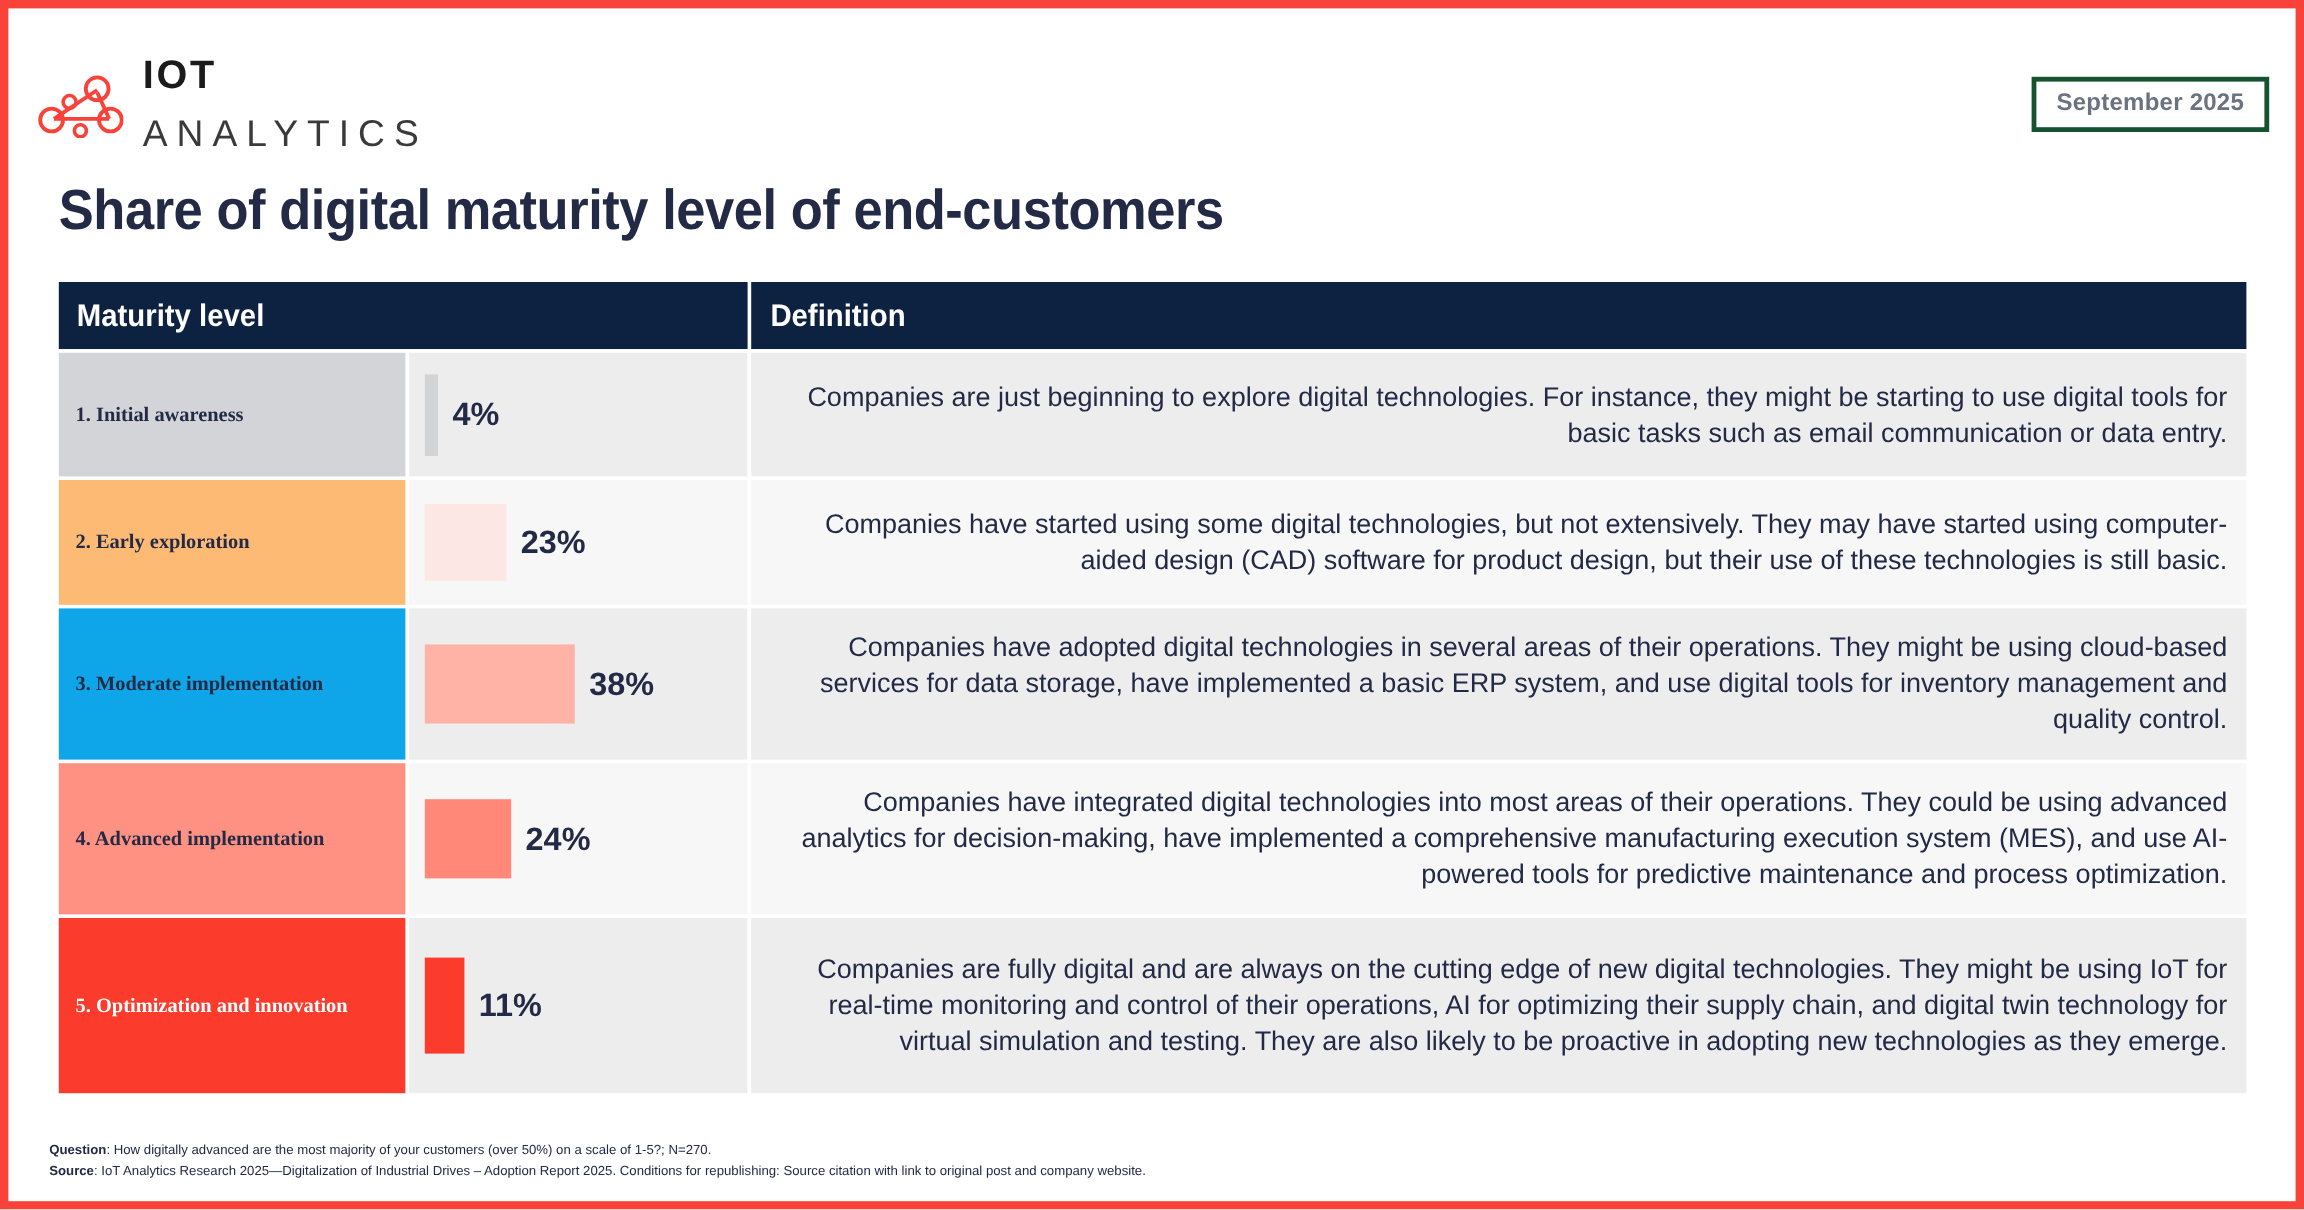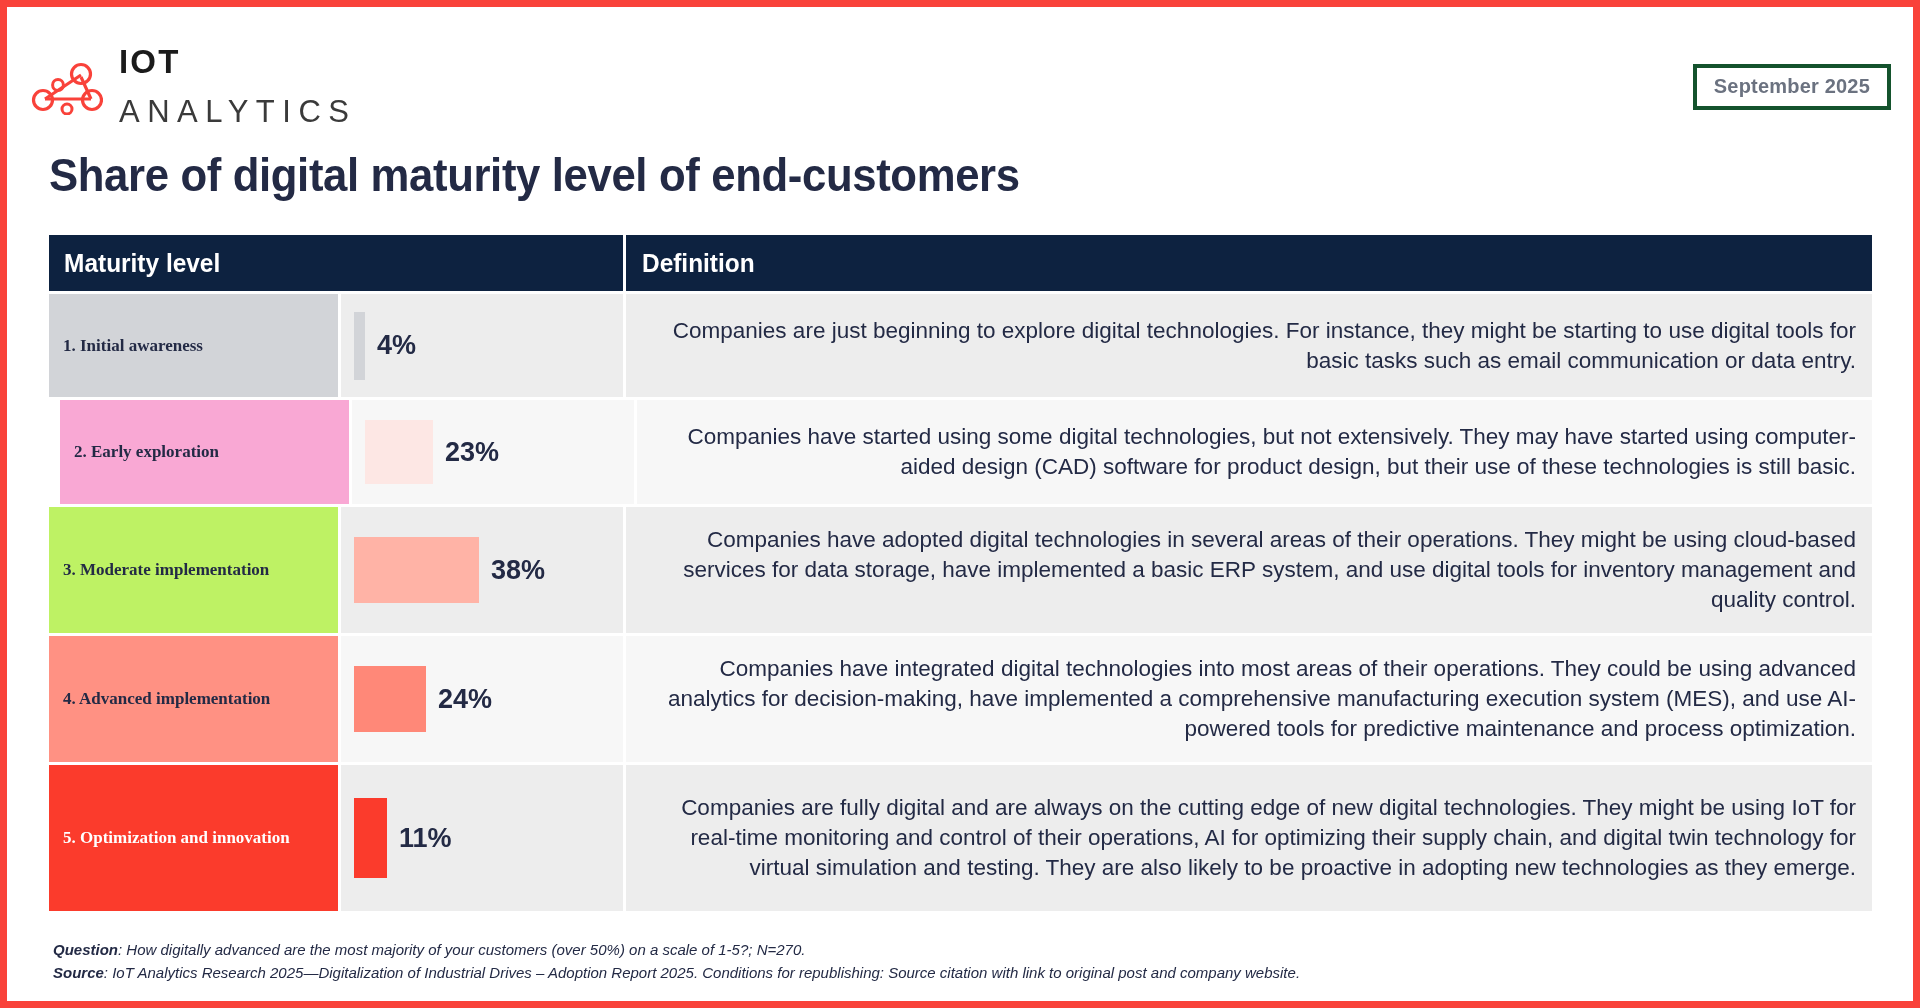--- a/index.html
+++ b/index.html
@@ -171,27 +171,26 @@
     font-weight: bold;
     color: #232a45;
     margin-left: 12px;
     white-space: nowrap;
     font-family: "Liberation Sans", sans-serif;
   }
 
   
   .footer {
     position: absolute;
-    left: 46px;
+    left: 34px;
     bottom: 17px;
-    font-size: 15px;
+    font-size: 11px;
     color: #232a45;
     line-height: 1.5;
     font-family: "Liberation Sans", sans-serif;
-    font-style: italic;
   }
   .footer b { font-weight: bold; }
 </style>
 </head>
 <body>
 
 <div id="page">
   <div id="inner">
 
     <div class="header">
@@ -237,37 +236,37 @@
           <span class="bar-val">4%</span>
         </div>
         <div class="cell-sep"></div>
         <div class="cell-def">
           <span>Companies are just beginning to explore digital technologies. For instance, they might be starting to use digital tools for basic tasks such as email communication or data entry.</span>
         </div>
       </div>
 
       <div class="row-space"></div>
       <div class="trow" style="height:104px;">
-        <div class="cell-level" style="background:#f9a8d4;color:#232a45;margin-left:11px;">
+        <div class="cell-level" style="background:#fdba74;color:#232a45;">
           <span>2. Early exploration</span>
         </div>
         <div class="cell-gap"></div>
         <div class="cell-bar">
           <span class="bar" style="width:68px;height:64px;background:#FDE7E4;"></span>
           <span class="bar-val">23%</span>
         </div>
         <div class="cell-sep"></div>
         <div class="cell-def">
           <span>Companies have started using some digital technologies, but not extensively. They may have started using computer-aided design (CAD) software for product design, but their use of these technologies is still basic.</span>
         </div>
       </div>
 
       <div class="row-space"></div>
       <div class="trow alt" style="height:126px;">
-        <div class="cell-level" style="background:#bef264;color:#232a45;">
+        <div class="cell-level" style="background:#0ea5e9;color:#232a45;">
           <span>3. Moderate implementation</span>
         </div>
         <div class="cell-gap"></div>
         <div class="cell-bar">
           <span class="bar" style="width:125px;height:66px;background:#FFB3A6;"></span>
           <span class="bar-val">38%</span>
         </div>
         <div class="cell-sep"></div>
         <div class="cell-def">
           <span>Companies have adopted digital technologies in several areas of their operations. They might be using cloud-based services for data storage, have implemented a basic ERP system, and use digital tools for inventory management and quality control.</span>

